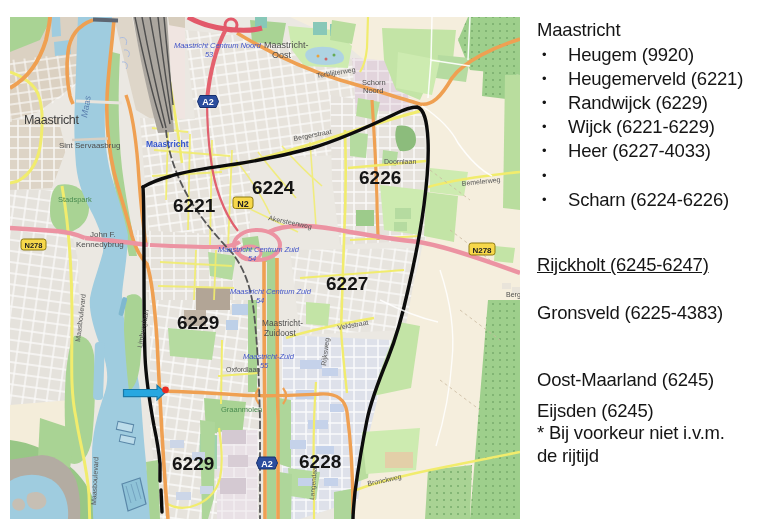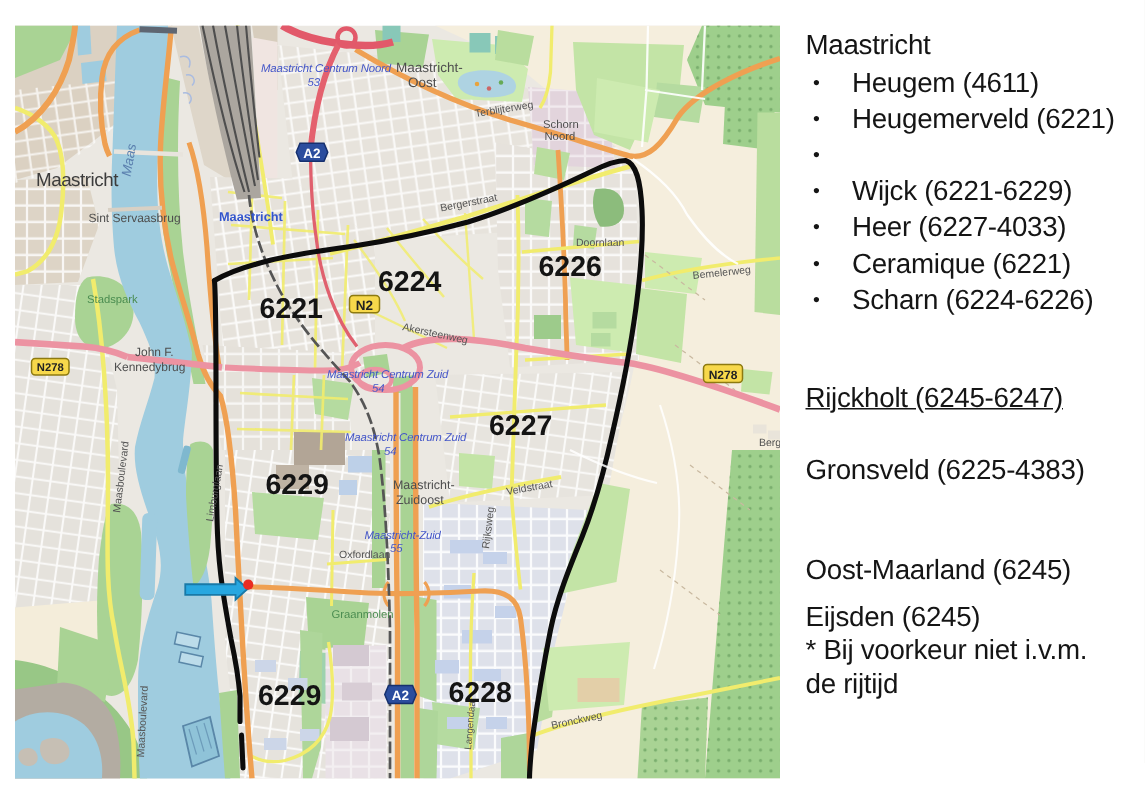--- a/index.html
+++ b/index.html
@@ -461,40 +461,40 @@
 </g>
 </svg>
 
 <div class="panel">
 
 <div style="position:absolute;left:2px;top:17.5px;">Maastricht</div>
 
 <div style="position:absolute;left:2px;top:42.5px;width:226px;">
 <div class="bul">
           <span class="b">•</span>
-          <span>Heugem (4611)</span>
+          <span>Heugem (9920)</span>
         </div>
 <div class="bul">
           <span class="b">•</span>
           <span>Heugemerveld (6221)</span>
         </div>
 <div class="bul">
           <span class="b">•</span>
+          <span>Randwijck (6229)</span>
         </div>
 <div class="bul">
           <span class="b">•</span>
           <span>Wijck (6221-6229)</span>
         </div>
 <div class="bul">
           <span class="b">•</span>
           <span>Heer (6227-4033)</span>
         </div>
 <div class="bul">
           <span class="b">•</span>
-          <span>Ceramique (6221)</span>
         </div>
 <div class="bul">
           <span class="b">•</span>
           <span>Scharn (6224-6226)</span>
         </div>
 </div>
 
 <div style="position:absolute;left:2px;top:253px;text-decoration:underline;">Rijckholt (6245-6247)</div>
 
 <div style="position:absolute;left:2px;top:301px;">Gronsveld (6225-4383)</div>

